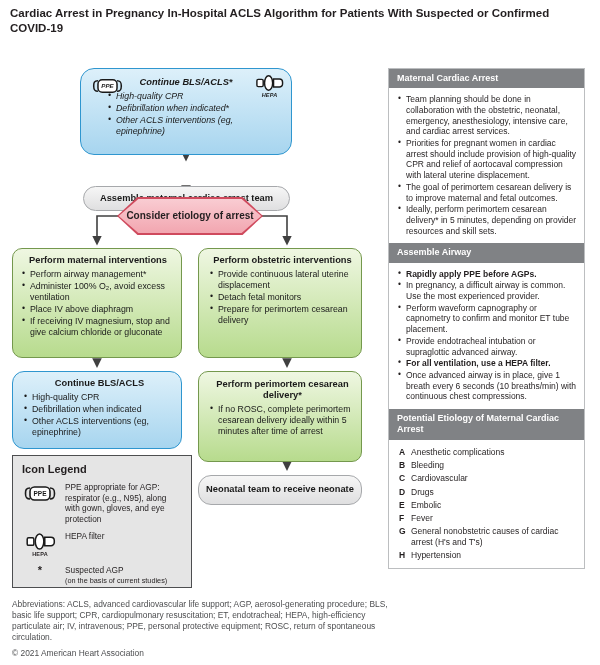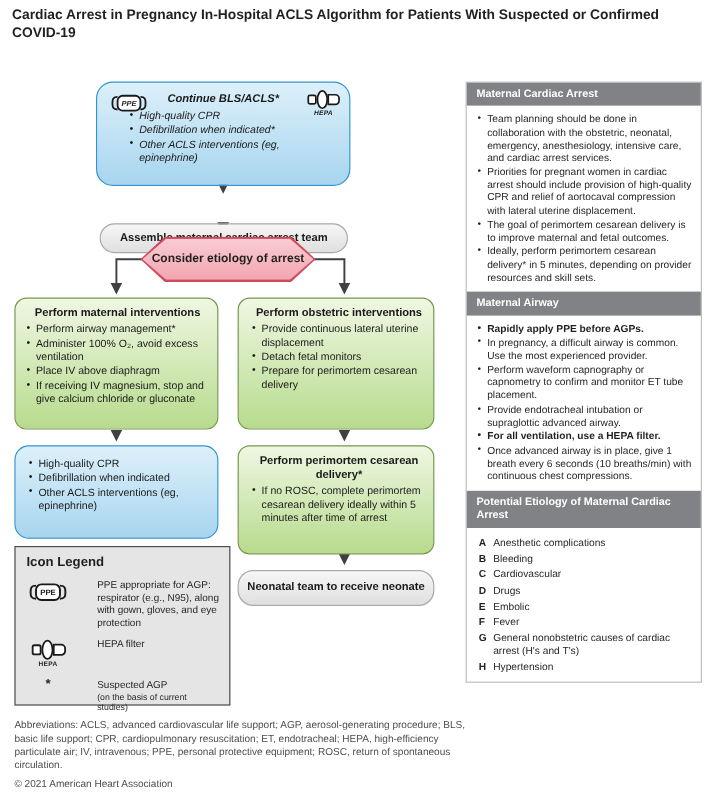--- a/index.html
+++ b/index.html
@@ -59,21 +59,21 @@
   #box-bls2{left:12px;top:371px;width:170px;height:78px;padding:6px 5px 4px 10px;border-radius:12px;}
   
   .connectors{position:absolute;left:0;top:60px;pointer-events:none;}
   
   .legend{
     position:absolute;left:12px;top:455px;width:180px;height:133px;
     border:1.6px solid #4d4e50;background:#e5e5e5;box-sizing:border-box;
     padding:7px 8px 4px 9px;
   }
   .legend-h{font-size:11px;font-weight:bold;color:#231f20;}
-  .legend-item{display:flex;gap:23px;margin-top:7px;font-size:8.3px;line-height:1.27;color:#231f20;}
+  .legend-item{display:flex;gap:7px;margin-top:7px;font-size:8.3px;line-height:1.27;color:#231f20;}
   .legend-ic{width:36px;flex:none;display:flex;flex-direction:column;align-items:center;padding-top:1px;}
   .legend-note{font-size:7.3px;}
   .star{font-size:11px;font-weight:bold;line-height:0.9;}
   
   .sidebar{
     position:absolute;left:388px;top:68px;width:197px;
     border:1px solid #bcbec0;background:#fff;box-sizing:border-box;
   }
   .sec-h{
     background:#808285;color:#fff;font-weight:bold;font-size:9px;
@@ -161,20 +161,21 @@
 <div class="box green" id="box-obstetric">
   <div class="hd">Perform obstetric interventions</div>
   <ul>
       <li>Provide continuous lateral uterine displacement</li>
       <li>Detach fetal monitors</li>
       <li>Prepare for perimortem cesarean delivery</li>
     </ul>
 </div>
 
 <div class="box blue" id="box-bls2">
+  <div class="hd">Continue BLS/ACLS</div>
   <ul>
       <li>High-quality CPR</li>
       <li>Defibrillation when indicated</li>
       <li>Other ACLS interventions (eg, epinephrine)</li>
     </ul>
 </div>
 
 <div class="box green" id="box-perimortem">
   <div class="hd">Perform perimortem cesarean delivery*</div>
   <ul>
@@ -224,21 +225,21 @@
 <div class="sidebar">
   <div class="sec-h">Maternal Cardiac Arrest</div>
   <div class="sec-b">
     <ul>
         <li>Team planning should be done in collaboration with the obstetric, neonatal, emergency, anesthesiology, intensive care, and cardiac arrest services.</li>
         <li>Priorities for pregnant women in cardiac arrest should include provision of high-quality CPR and relief of aortocaval compression with lateral uterine displacement.</li>
         <li>The goal of perimortem cesarean delivery is to improve maternal and fetal outcomes.</li>
         <li>Ideally, perform perimortem cesarean delivery* in 5 minutes, depending on provider resources and skill sets.</li>
       </ul>
   </div>
-  <div class="sec-h">Maternal Airway</div>
+  <div class="sec-h">Assemble Airway</div>
   <div class="sec-b">
     <ul>
         <li class="bold">Rapidly apply PPE before AGPs.</li>
         <li>In pregnancy, a difficult airway is common. Use the most experienced provider.</li>
         <li>Perform waveform capnography or capnometry to confirm and monitor ET tube placement.</li>
         <li>Provide endotracheal intubation or supraglottic advanced airway.</li>
         <li class="bold">For all ventilation, use a HEPA filter.</li>
         <li>Once advanced airway is in place, give 1 breath every 6 seconds (10 breaths/min) with continuous chest compressions.</li>
       </ul>
   </div>

